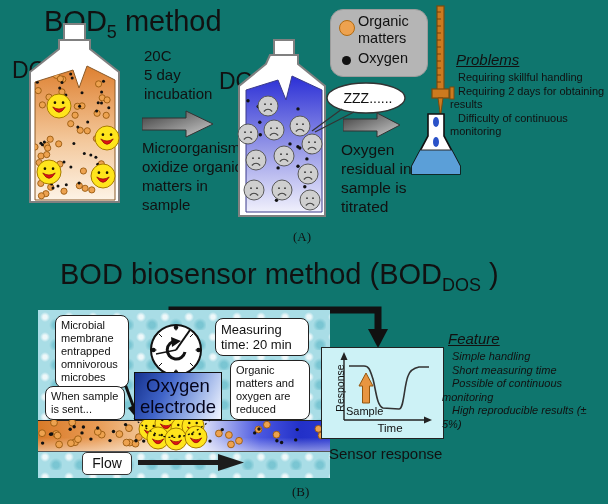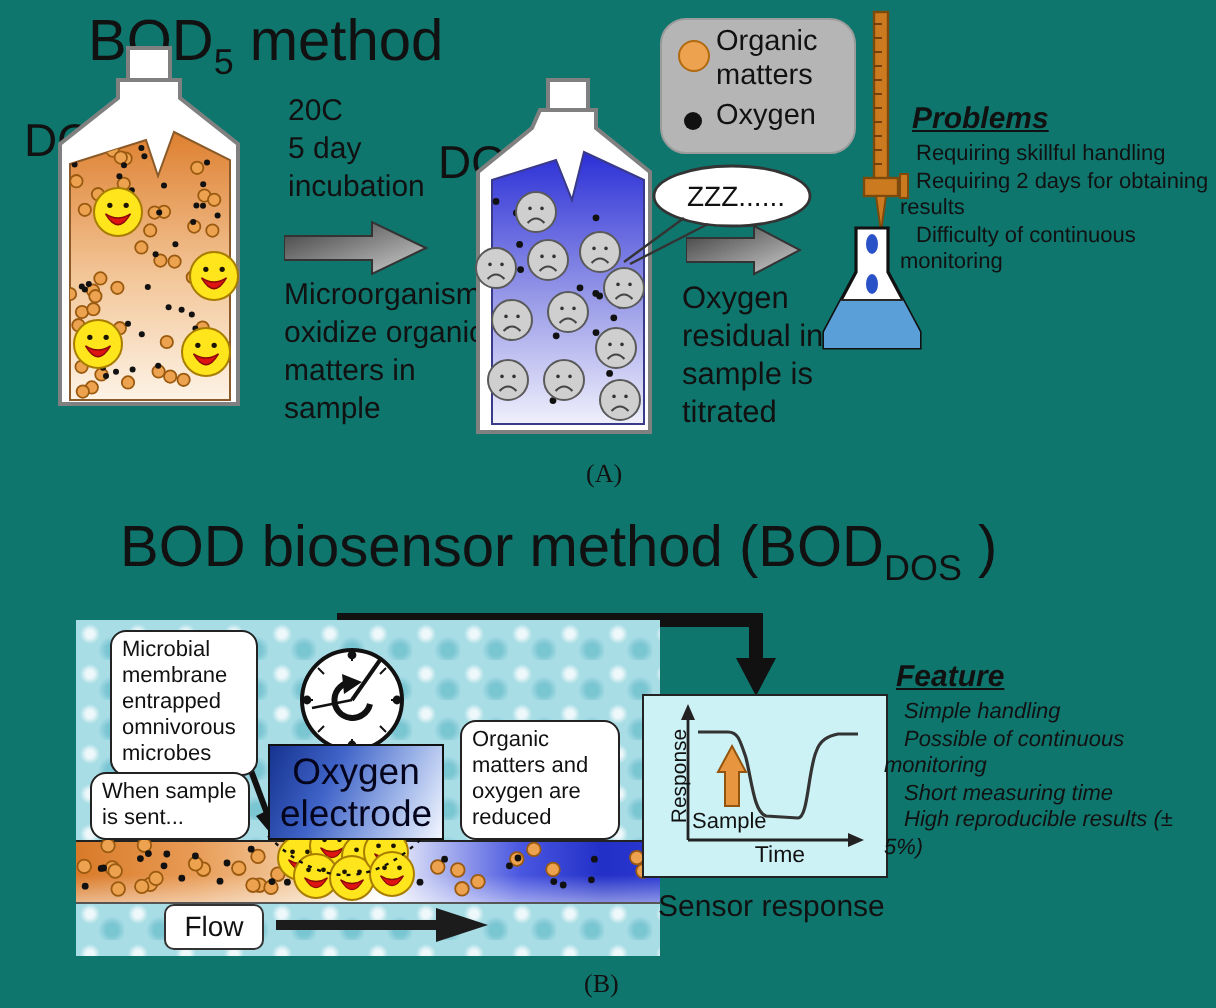--- a/index.html
+++ b/index.html
@@ -11,21 +11,21 @@
   .bigtitle{font-size:29px;letter-spacing:0px;}
   .do{font-size:23px;}
   .note{font-size:15px;line-height:19px;}
   .bubbles{background-color:#a9dde6;
     background-image:
       radial-gradient(circle at 7px 7px, rgba(255,255,255,.8) 2px, rgba(255,255,255,0) 5px),
       radial-gradient(circle at 18px 15px, rgba(84,178,194,.55) 3px, rgba(84,178,194,0) 7px);
     background-size:24px 20px;}
   .wbox{position:absolute;background:#fff;border:1.4px solid #222;border-radius:8px;
         font-size:11px;line-height:13px;padding:3px 5px;}
-  .heading{font-size:15px;font-weight:bold;font-style:italic;text-decoration:underline;}
+  .heading{font-size:15px;font-weight:normal;font-style:italic;text-decoration:underline;}
   .plist{font-size:11px;line-height:13.5px;width:158px;}
   .plist .item{text-indent:8px;}
   .flist{font-size:11px;line-height:13.5px;width:166px;font-style:italic;}
   .flist .item{text-indent:10px;}
   .seriflabel{font-family:"Liberation Serif","DejaVu Serif",serif;font-size:13px;}
   .legendbox{background:#b5b5b5;border:1px solid #9c9c9c;border-radius:13px;}
   .graphbox{background:#cdf2f6;border:1.4px solid #222;}
   .flowlabel{background:#fff;border:1.3px solid #333;border-radius:5px;
              font-size:14px;text-align:center;line-height:20px;}
   .electrode{background:linear-gradient(115deg,#16338f 0%,#3f63c8 35%,#9db4e8 70%,#f2f6ff 100%);
@@ -519,20 +519,22 @@
       <polygon points="180,144 206,152.5 180,161" fill="#1c1c1c"></polygon>
     </svg>
 
     <div class="wbox pre" style="left:17px;top:5px;width:62px;">Microbial
 membrane
 entrapped
 omnivorous
 microbes</div>
     <div class="wbox pre" style="left:7px;top:76px;width:68px;">When sample
 is sent...</div>
+    <div class="wbox pre" style="left:177px;top:8px;width:82px;font-size:13px;line-height:15px;">Measuring
+time: 20 min</div>
     <div class="wbox pre" style="left:192px;top:50px;width:68px;">Organic
 matters and
 oxygen are
 reduced</div>
     <div class="abs electrode pre" style="left:96px;top:62px;width:86px;height:44px;">Oxygen
 electrode</div>
     <div class="abs flowlabel" style="left:44px;top:142px;width:48px;height:21px;">Flow</div>
   </div>
 
   <div class="abs graphbox" style="left:321px;top:347px;width:121px;height:90px;">
@@ -547,20 +549,20 @@
     <div class="abs" style="left:-20px;top:34px;width:76px;text-align:center;font-size:10.5px;transform:rotate(-90deg);">Response</div>
     <div class="abs" style="left:40px;top:74px;width:56px;text-align:center;font-size:11.5px;">Time</div>
     <div class="abs" style="left:24px;top:57px;font-size:11px;">Sample</div>
   </div>
 
   <div class="abs" style="left:329px;top:445px;font-size:15px;">Sensor response</div>
 
   <div class="abs heading" style="left:448px;top:330px;">Feature</div>
   <div class="abs flist" style="left:442px;top:350px;">
     <div class="item">Simple handling</div>
+    <div class="item">Short measuring time</div>
     <div class="item">Possible of continuous monitoring</div>
-    <div class="item">Short measuring time</div>
     <div class="item">High reproducible results (± 5%)</div>
   </div>
 
   <div class="abs seriflabel" style="left:292px;top:484px;">(B)</div>
 
 </div>
 
 </body></html>

